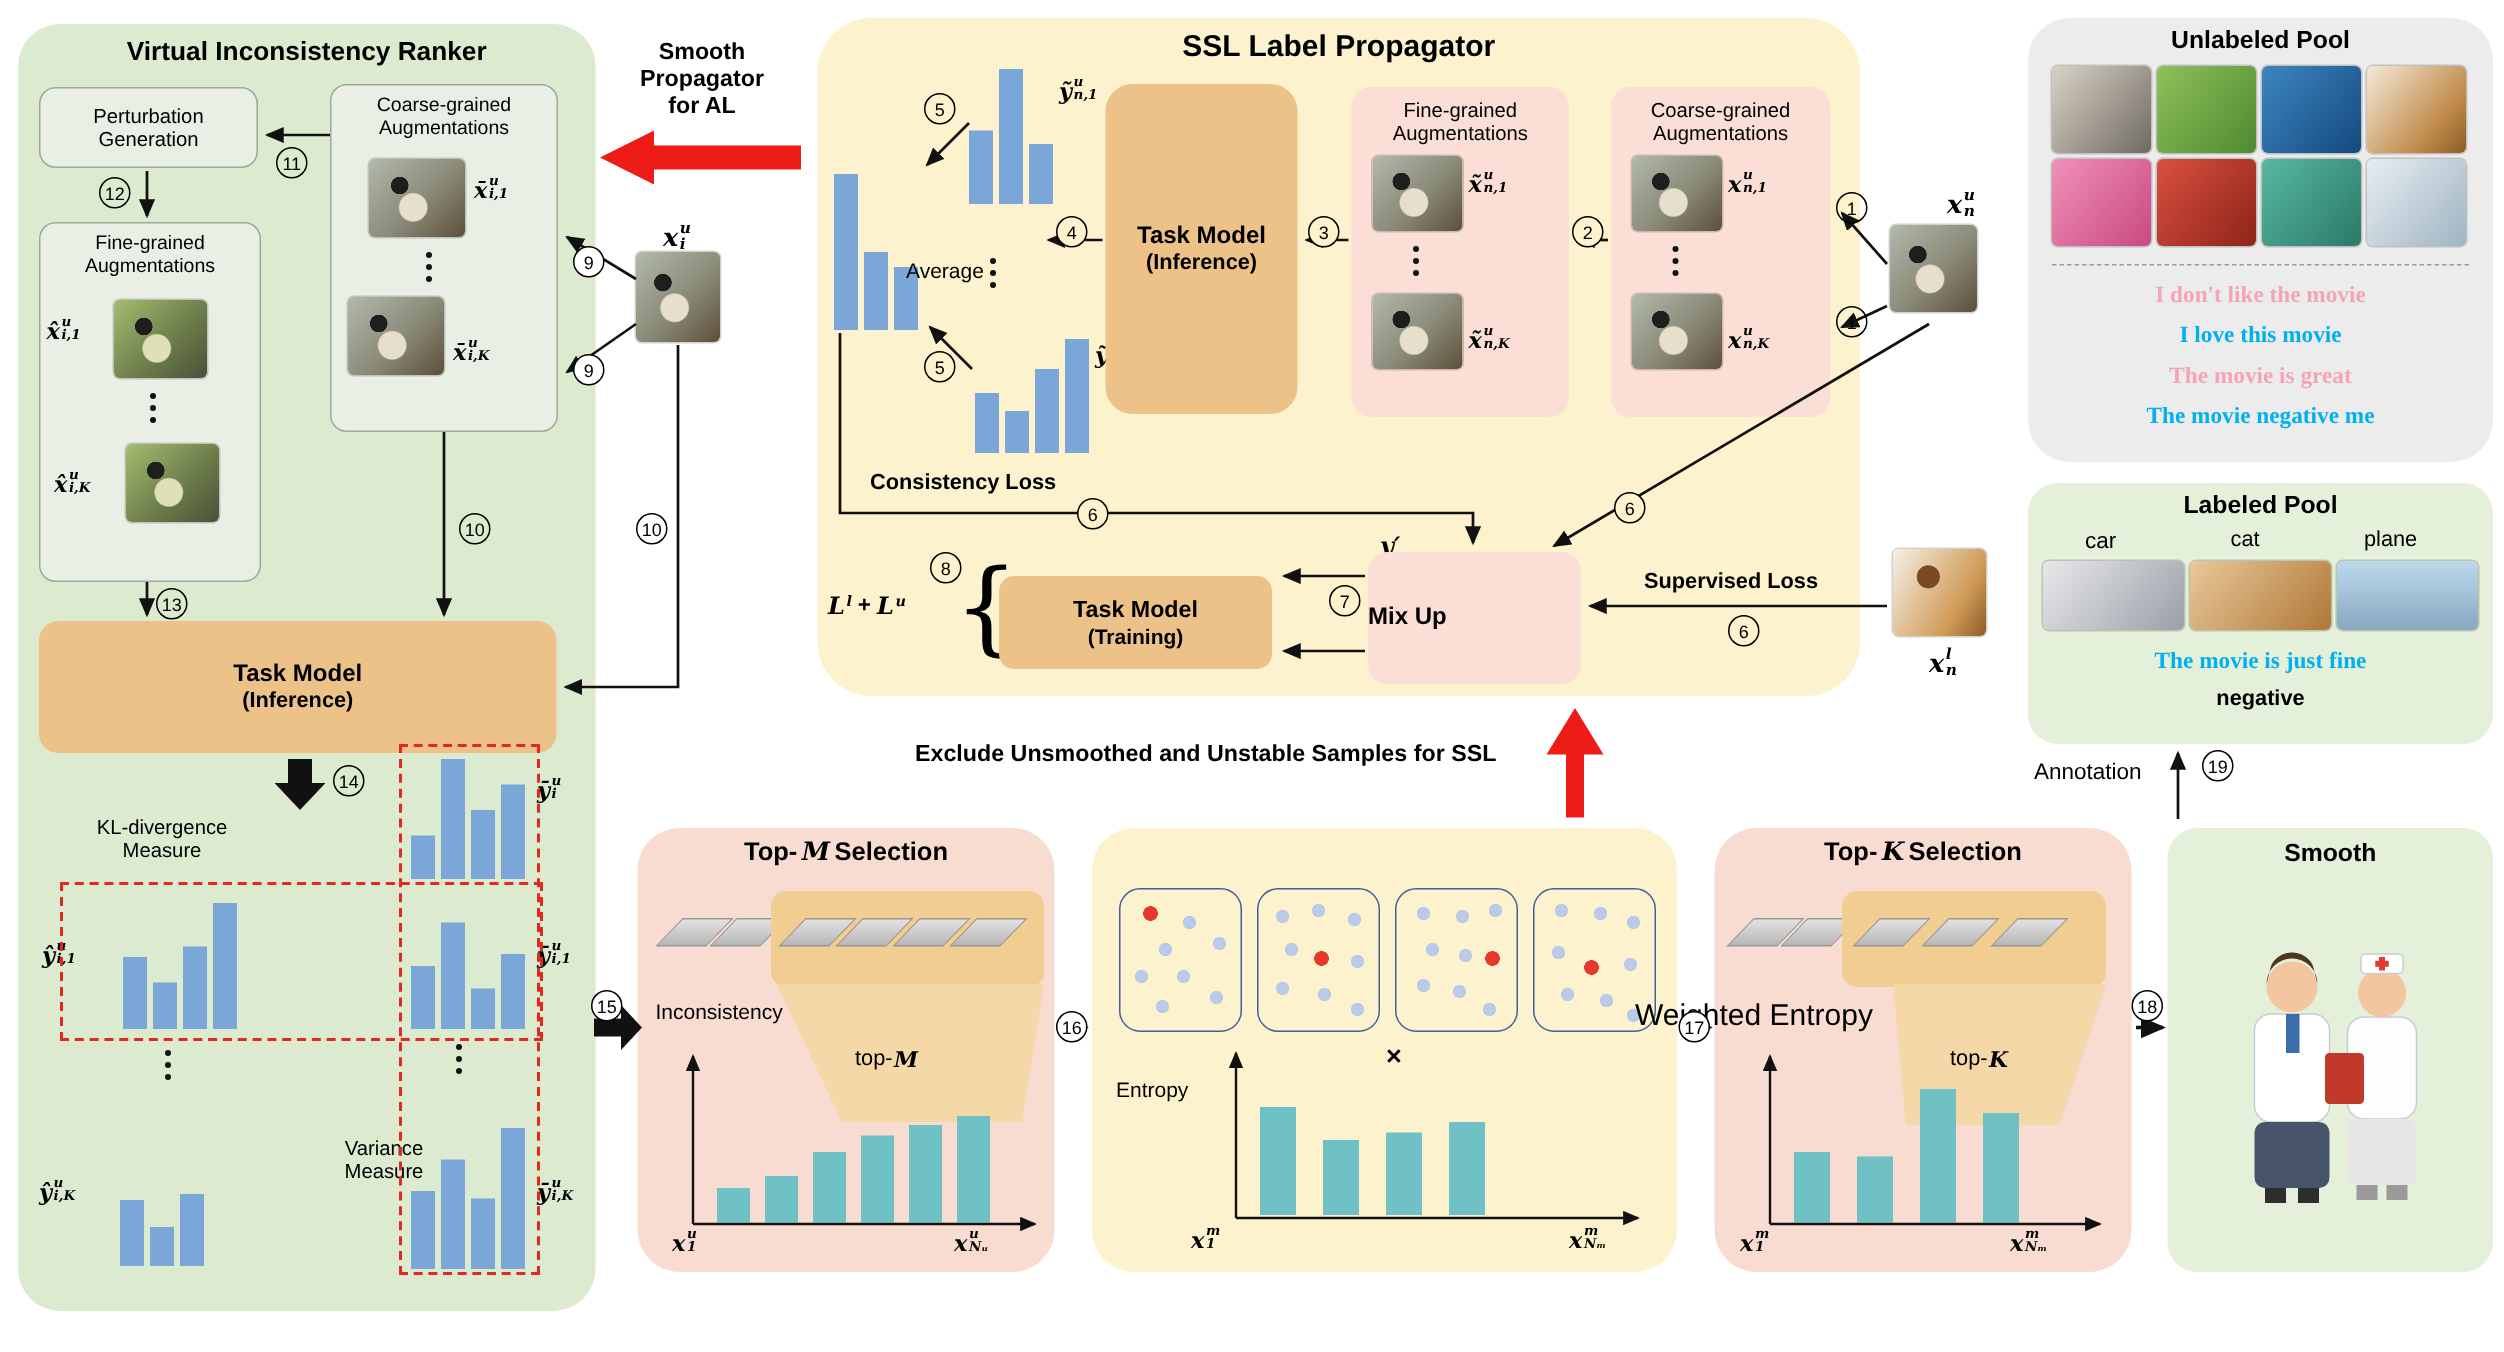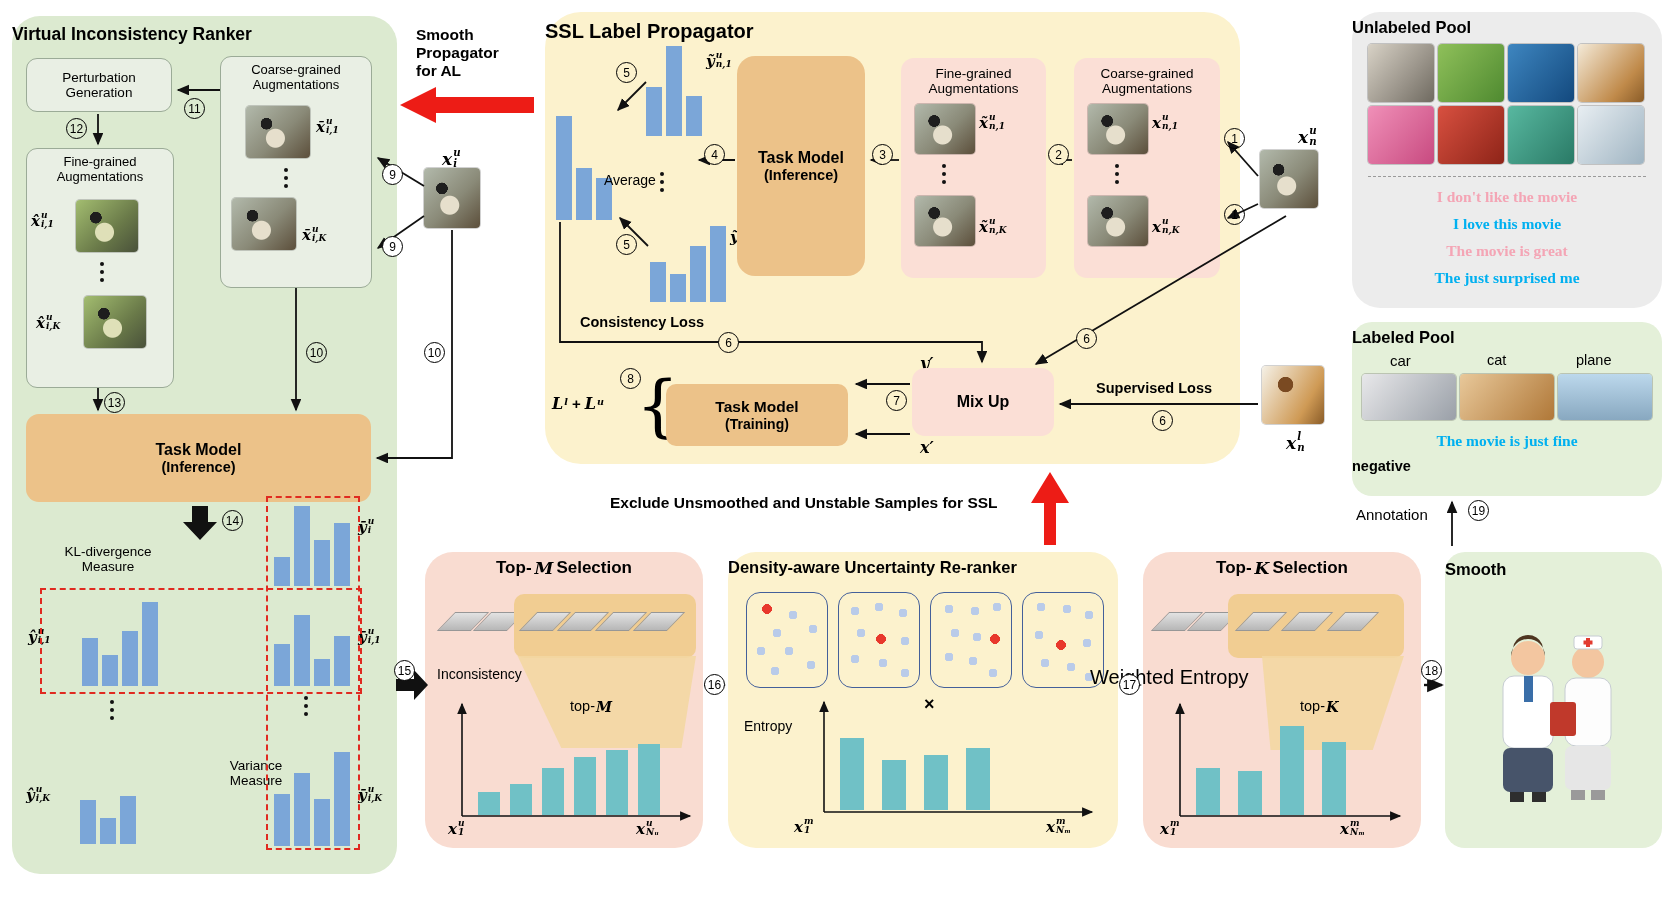--- a/index.html
+++ b/index.html
@@ -10,21 +10,21 @@
   .bg-green  { background:#dcead0; }
   .bg-yellow { background:#fcf2cd; }
   .bg-gray   { background:#ececec; }
   .bg-salmon { background:#f9dcd1; }
   .bg-lgreen { background:#e4f0d9; }
 
   .box  { position:absolute; border-radius:11px; border:1.2px solid #9bab97; background:#e9efe4; }
   .obox { position:absolute; border-radius:13px; background:#ecc289; display:flex; flex-direction:column; align-items:center; justify-content:center; }
   .pbox { position:absolute; border-radius:13px; background:#fbdfd6; }
 
-  .title { position:absolute; font-weight:bold; color:#000; text-align:left; }
+  .title { position:absolute; font-weight:bold; color:#000; text-align:center; }
   .lbl   { position:absolute; color:#000; }
   .ctr   { text-align:center; }
   .bold  { font-weight:bold; }
 
   .step { position:absolute; width:21px; height:21px; border:1.4px solid #000; border-radius:50%;
           display:flex; align-items:center; justify-content:center; font-size:12px; color:#000; z-index:6; }
   .sbg-w { background:#fff; } .sbg-g { background:#dcead0; } .sbg-y { background:#fcf2cd; }
 
   .mathlbl { position:absolute; font-family:"DejaVu Serif", serif; font-style:italic; font-weight:bold;
              font-size:15px; color:#000; display:flex; align-items:center; white-space:nowrap; }
@@ -405,21 +405,21 @@
   <div class="brace" style="left:636px;top:372px">{</div>
 
   <div class="obox" style="left:666px;top:384px;width:182px;height:62px;border-radius:10px">
     <span class="bold" style="font-size:15.5px">Task Model</span>
     <span class="bold" style="font-size:14px">(Training)</span>
   </div>
 
   <span class="prime" style="left:920px;top:354px">y′</span>
   <span class="prime" style="left:920px;top:438px">x′</span>
 
-  <div class="pbox" style="left:912px;top:368px;width:142px;height:68px;display:flex;align-items:center;justify-content:center">
+  <div class="pbox" style="left:912px;top:368px;width:142px;height:88px;display:flex;align-items:center;justify-content:flex-start">
     <span class="bold" style="font-size:16px">Mix Up</span>
   </div>
 
   <div class="lbl bold" style="left:1096px;top:380px;font-size:14.5px">Supervised Loss</div>
   <div class="img dogimg" style="left:1262px;top:366px;width:62px;height:58px"></div>
   <span class="mathlbl big" style="left:1286px;top:432px">
       <span class="mbase">x</span>
       <span class="mstack">
         <span class="msup">l</span>
         <span class="msub">n</span>
@@ -434,21 +434,21 @@
   <div class="img u-fish" style="left:1508px;top:44px;width:66px;height:58px"></div>
   <div class="img u-dog" style="left:1578px;top:44px;width:66px;height:58px"></div>
   <div class="img u-rose" style="left:1368px;top:106px;width:66px;height:58px"></div>
   <div class="img u-tram" style="left:1438px;top:106px;width:66px;height:58px"></div>
   <div class="img u-parrot" style="left:1508px;top:106px;width:66px;height:58px"></div>
   <div class="img u-gull" style="left:1578px;top:106px;width:66px;height:58px"></div>
   <div style="position:absolute;left:1368px;top:176px;width:278px;border-top:1.6px dashed #9a9a9a"></div>
   <div class="sent" style="left: 1352px; top: 188px; color: rgb(244, 165, 181);">I don't like the movie</div>
   <div class="sent" style="left: 1352px; top: 215px; color: rgb(0, 176, 240);">I love this movie</div>
   <div class="sent" style="left: 1352px; top: 242px; color: rgb(244, 165, 181);">The movie is great</div>
-  <div class="sent" style="left: 1352px; top: 269px; color: rgb(0, 176, 240);">The just surprised me</div>
+  <div class="sent" style="left: 1352px; top: 269px; color: rgb(0, 176, 240);">The movie negative me</div>
 
   <div class="title" style="left:1352px;top:328px;width:310px;font-size:16.5px">Labeled Pool</div>
   <div class="lbl" style="left:1390px;top:352px;font-size:15px">car</div>
   <div class="lbl" style="left:1487px;top:352px;font-size:14.5px">cat</div>
   <div class="lbl" style="left:1576px;top:352px;font-size:14.5px">plane</div>
   <div class="img l-car" style="left:1362px;top:374px;width:94px;height:46px"></div>
   <div class="img l-cat" style="left:1460px;top:374px;width:94px;height:46px"></div>
   <div class="img l-plane" style="left:1558px;top:374px;width:94px;height:46px"></div>
   <div class="sent" style="left: 1352px; top: 432px; color: rgb(0, 176, 240);">The movie is just fine</div>
   <div class="title" style="left:1352px;top:458px;width:310px;font-size:14.5px">negative</div>
@@ -508,21 +508,20 @@
       </span>
     </span>
   <span class="mathlbl" style="left:636px;top:820px">
       <span class="mbase">x</span>
       <span class="mstack">
         <span class="msup">u</span>
         <span class="msub">Nᵤ</span>
       </span>
     </span>
 
-  <div class="title" style="left:728px;top:558px;width:390px;font-size:16.5px">Density-aware Uncertainty Re-ranker</div>
   <div class="scatter s1" style="left:746px;top:592px"></div>
   <div class="scatter s2" style="left:838px;top:592px"></div>
   <div class="scatter s3" style="left:930px;top:592px"></div>
   <div class="scatter s4" style="left:1022px;top:592px"></div>
   <div class="lbl" style="left:744px;top:718px;font-size:14px">Entropy</div>
   <div class="lbl bold" style="left:924px;top:694px;font-size:18px">×</div>
   <div class="chart dchart" style="left:840px;top:710px;height:100px">
       <div class="bar" style="height: 72%;"></div>
       <div class="bar" style="height: 50%;"></div>
       <div class="bar" style="height: 55%;"></div>

